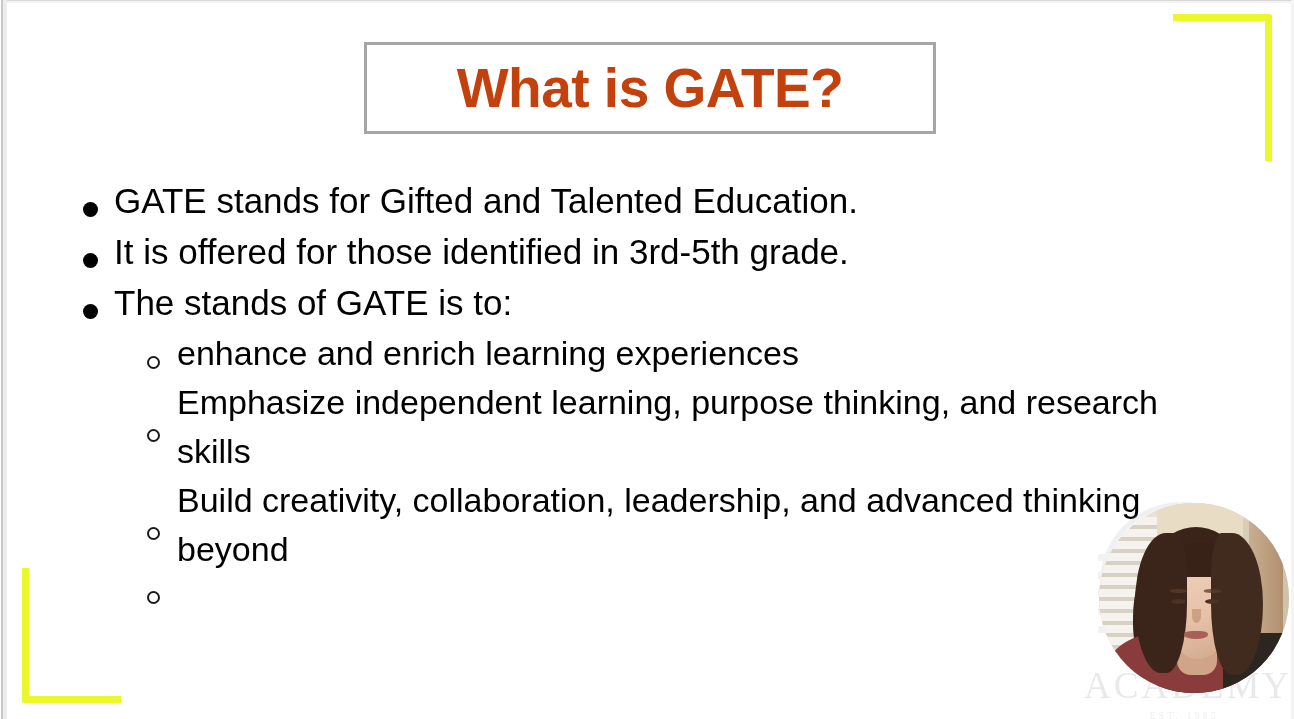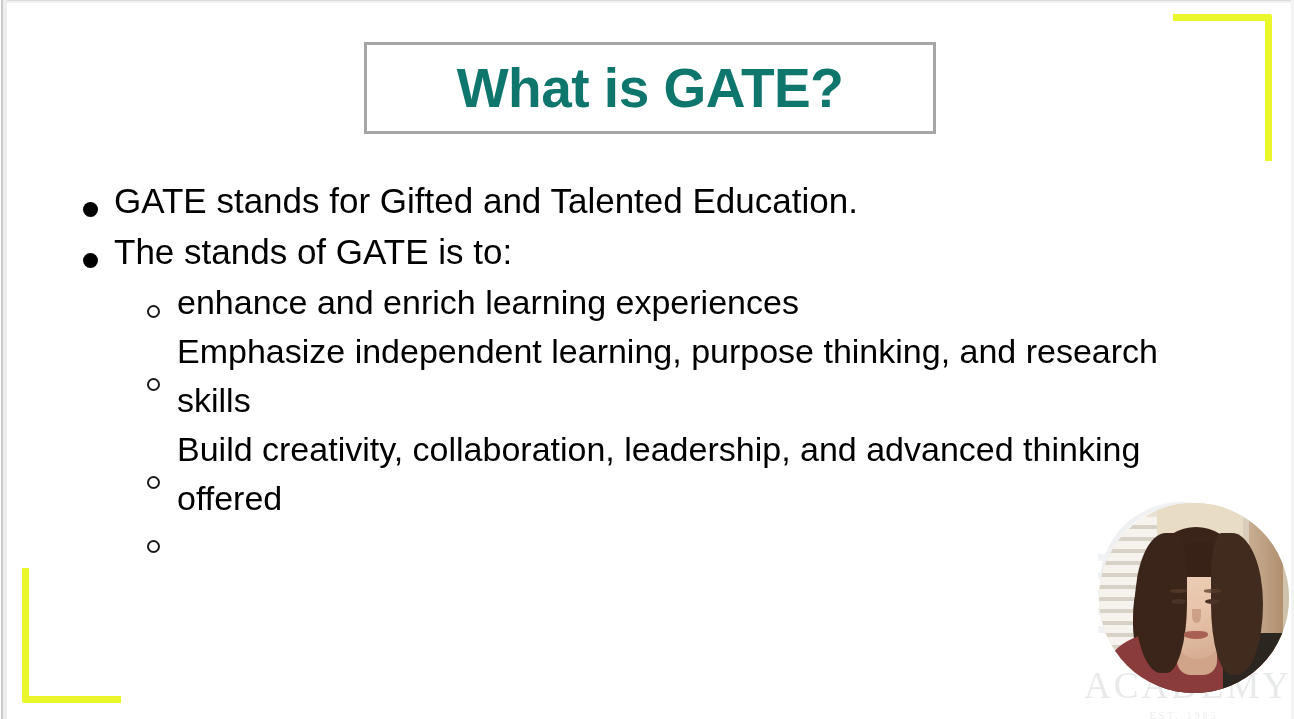--- a/index.html
+++ b/index.html
@@ -74,21 +74,21 @@
     width: 572px;
     height: 92px;
     border: 3px solid #a6a6a6;
     box-sizing: border-box;
     display: flex;
     align-items: center;
     justify-content: center;
     background: #ffffff;
   }
   .title-text {
-    color: #0f766e;
+    color: #c2410c;
     font-size: 55px;
     font-weight: bold;
     letter-spacing: -0.5px;
     line-height: 1;
     white-space: nowrap;
     font-family: "Liberation Sans", sans-serif;
   }
 
   
   .bullet-list {
@@ -373,20 +373,26 @@
 
   <div class="bullet-list">
 
     <div class="bullet-row">
       <div class="marker marker-l1">
           <span class="dot"></span>
         </div>
       <div class="btext btext-l1">GATE stands for Gifted and Talented Education.</div>
     </div>
 
+    <div class="bullet-row">
+      <div class="marker marker-l1">
+          <span class="dot"></span>
+        </div>
+      <div class="btext btext-l1">It is offered for those identified in 3rd-5th grade.</div>
+    </div>
 
     <div class="bullet-row">
       <div class="marker marker-l1">
           <span class="dot"></span>
         </div>
       <div class="btext btext-l1">The stands of GATE is to:</div>
     </div>
 
     <div class="sub-list">
 
@@ -401,21 +407,21 @@
         <div class="marker marker-l2">
             <span class="ring"></span>
           </div>
         <div class="btext btext-l2">Emphasize independent learning, purpose thinking, and research skills</div>
       </div>
 
       <div class="bullet-row">
         <div class="marker marker-l2">
             <span class="ring"></span>
           </div>
-        <div class="btext btext-l2">Build creativity, collaboration, leadership, and advanced thinking offered</div>
+        <div class="btext btext-l2">Build creativity, collaboration, leadership, and advanced thinking beyond</div>
       </div>
 
       <div class="bullet-row">
         <div class="marker marker-l2">
             <span class="ring"></span>
           </div>
       </div>
 
     </div>
   </div>

